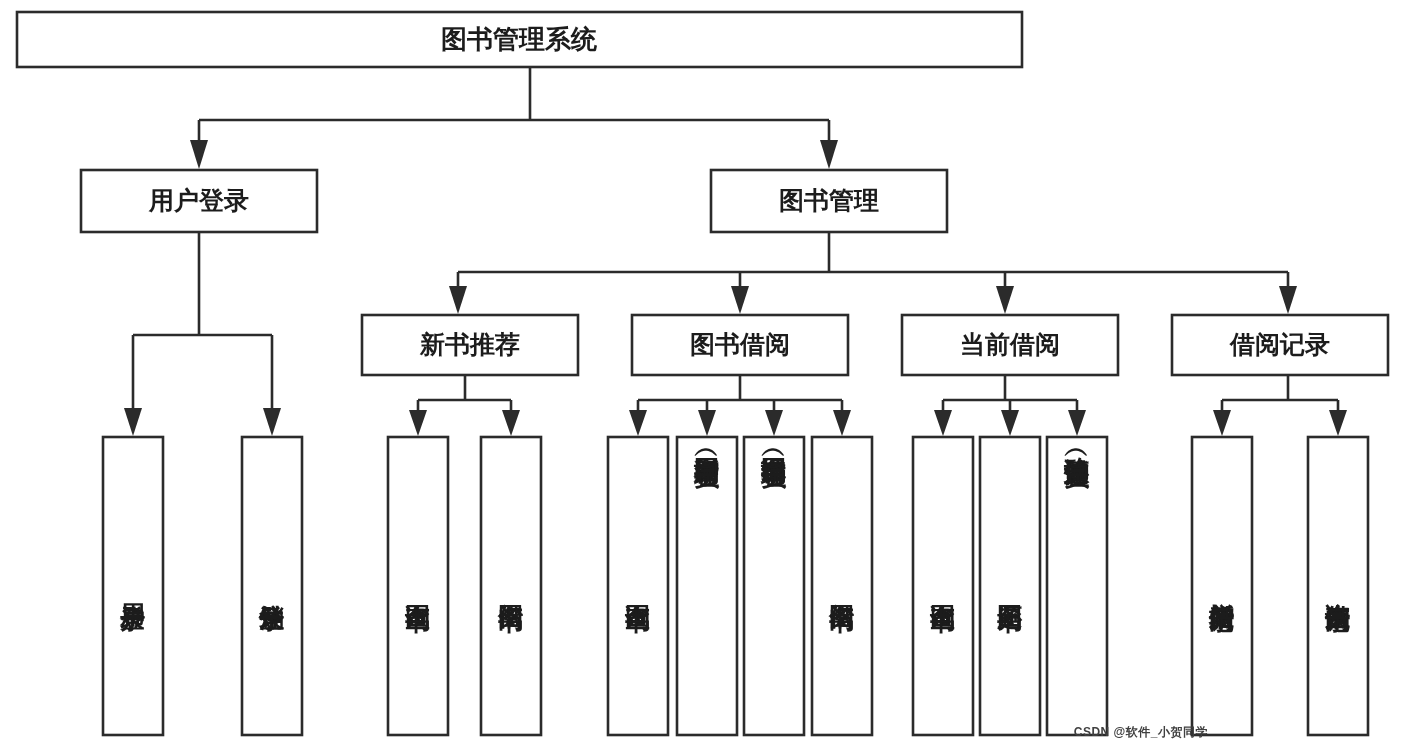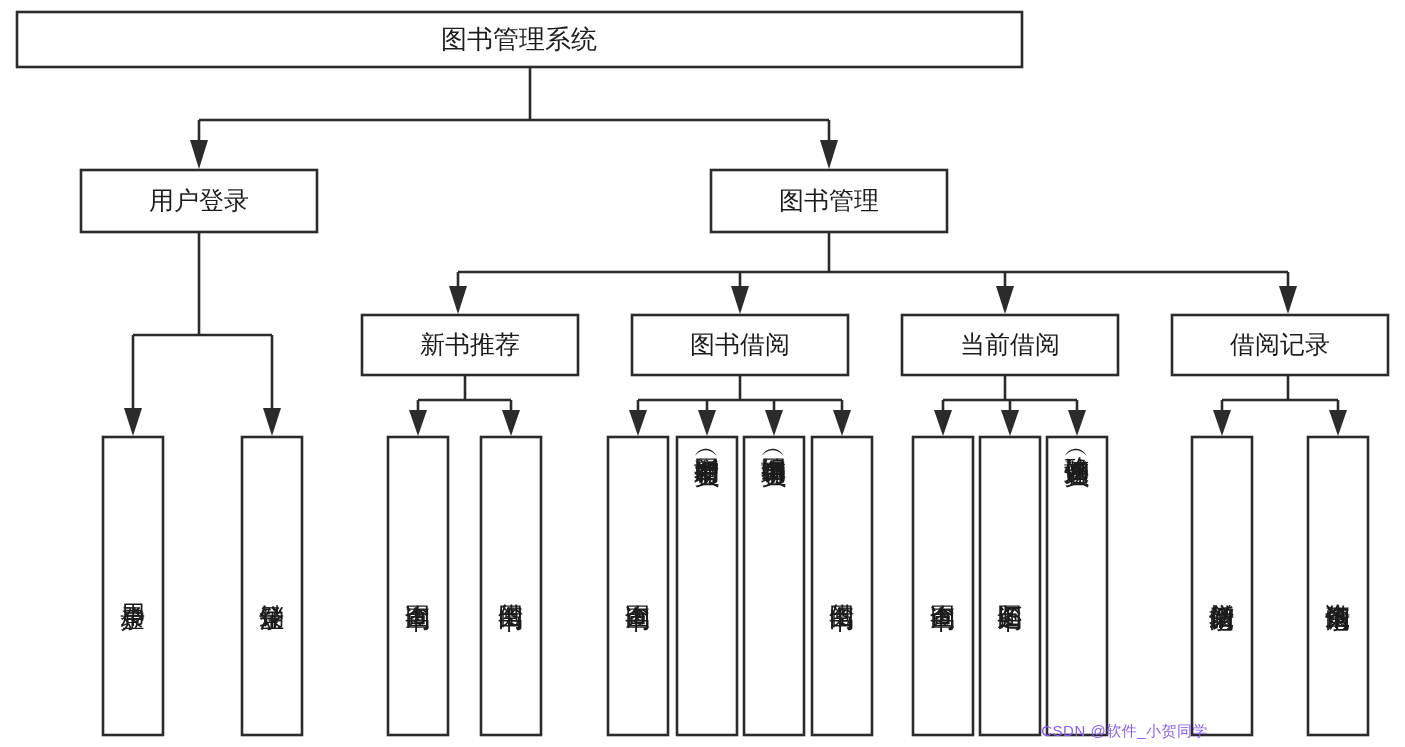--- a/index.html
+++ b/index.html
@@ -11,20 +11,21 @@
     width: 1405px;
     height: 747px;
     font-family: "Liberation Sans", "DejaVu Sans", sans-serif;
     overflow: hidden;
   }
   #diagram-root {
     position: relative;
     width: 1216px;
     height: 747px;
     background: #ffffff;
+    font-weight: bold;
   }
   svg.diagram-canvas {
     position: absolute;
     top: 0;
     left: 0;
     width: 1405px;
     height: 747px;
     display: block;
   }
   .node-rect {
@@ -68,22 +69,22 @@
     color: #1c1c1c;
     letter-spacing: 1px;
     white-space: nowrap;
     text-align: center;
   }
   .watermark {
     position: absolute;
     right: 8px;
     bottom: 6px;
     font-family: "Liberation Sans", "DejaVu Sans", sans-serif;
-    font-size: 15px;
-    color: #8b5cf6;
+    font-size: 12px;
+    color: #404040;
     white-space: nowrap;
     letter-spacing: 0.5px;
   }
 </style>
 </head>
 <body>
 
 <div id="diagram-root">
 
   <svg class="diagram-canvas" viewBox="0 0 1405 747" xmlns="http://www.w3.org/2000/svg">

